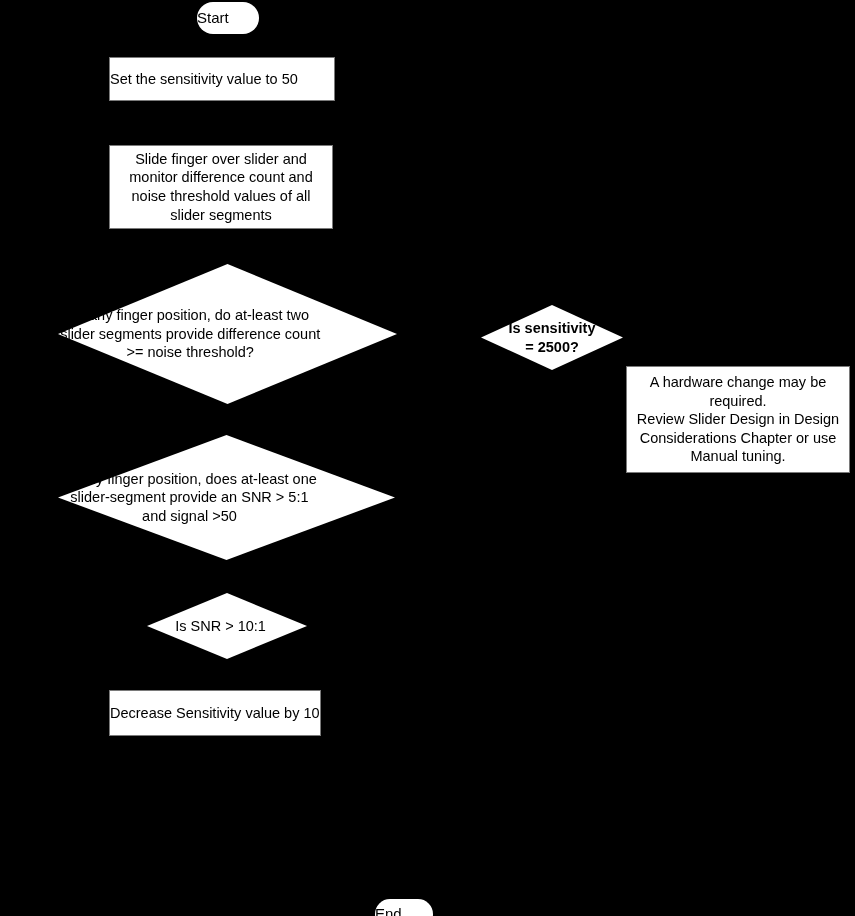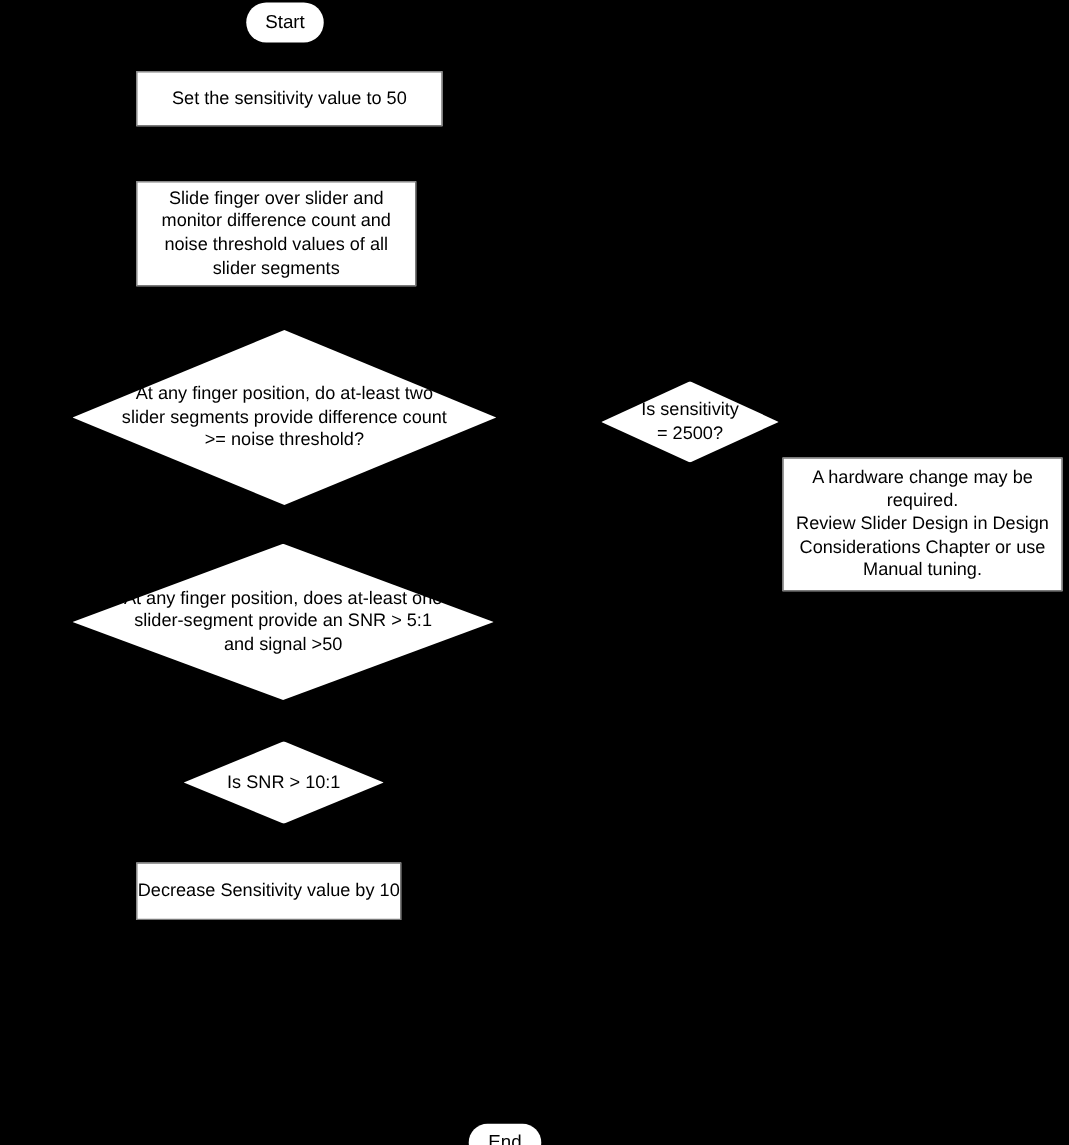--- a/index.html
+++ b/index.html
@@ -15,21 +15,21 @@
     overflow: hidden;
     font-family: "Liberation Sans", sans-serif;
   }
 
   
   .node {
     position: absolute;
     box-sizing: border-box;
     display: flex;
     align-items: center;
-    justify-content: center;
+    justify-content: flex-start;
     text-align: center;
     color: #000000;
   }
 
   .terminator {
     background: #ffffff;
     border-radius: 999px;
     font-size: 15px;
     line-height: 1.15;
   }
@@ -56,36 +56,37 @@
     clip-path: polygon(50% 0%, 100% 50%, 50% 100%, 0% 50%);
   }
   .decision .decision-label {
     position: relative;
     z-index: 2;
     width: 78%;
     color: #000000;
   }
   .decision.overflow-label .decision-label {
     width: 130%;
+    font-weight: bold;
   }
 
   .multiline {
     white-space: pre-line;
   }
 </style>
 </head>
 <body>
 
 <div id="canvas">
 
   <div class="node terminator" style="left:197px; top:2px; width:62px; height:32px;">
     <span>Start</span>
   </div>
 
-  <div class="node process" style="left:109px; top:57px; width:245px; height:44px;">
+  <div class="node process" style="left:109px; top:57px; width:226px; height:44px;">
     <span>Set the sensitivity value to 50</span>
   </div>
 
   <div class="node process" style="left:109px; top:145px; width:224px; height:84px; padding:0 6px;">
     <span>Slide finger over slider and monitor difference count and noise threshold values of all slider segments</span>
   </div>
 
 
   <div class="node decision" style="left:58px; top:264px; width:339px; height:140px;">
     <div class="diamond-shape"></div>

